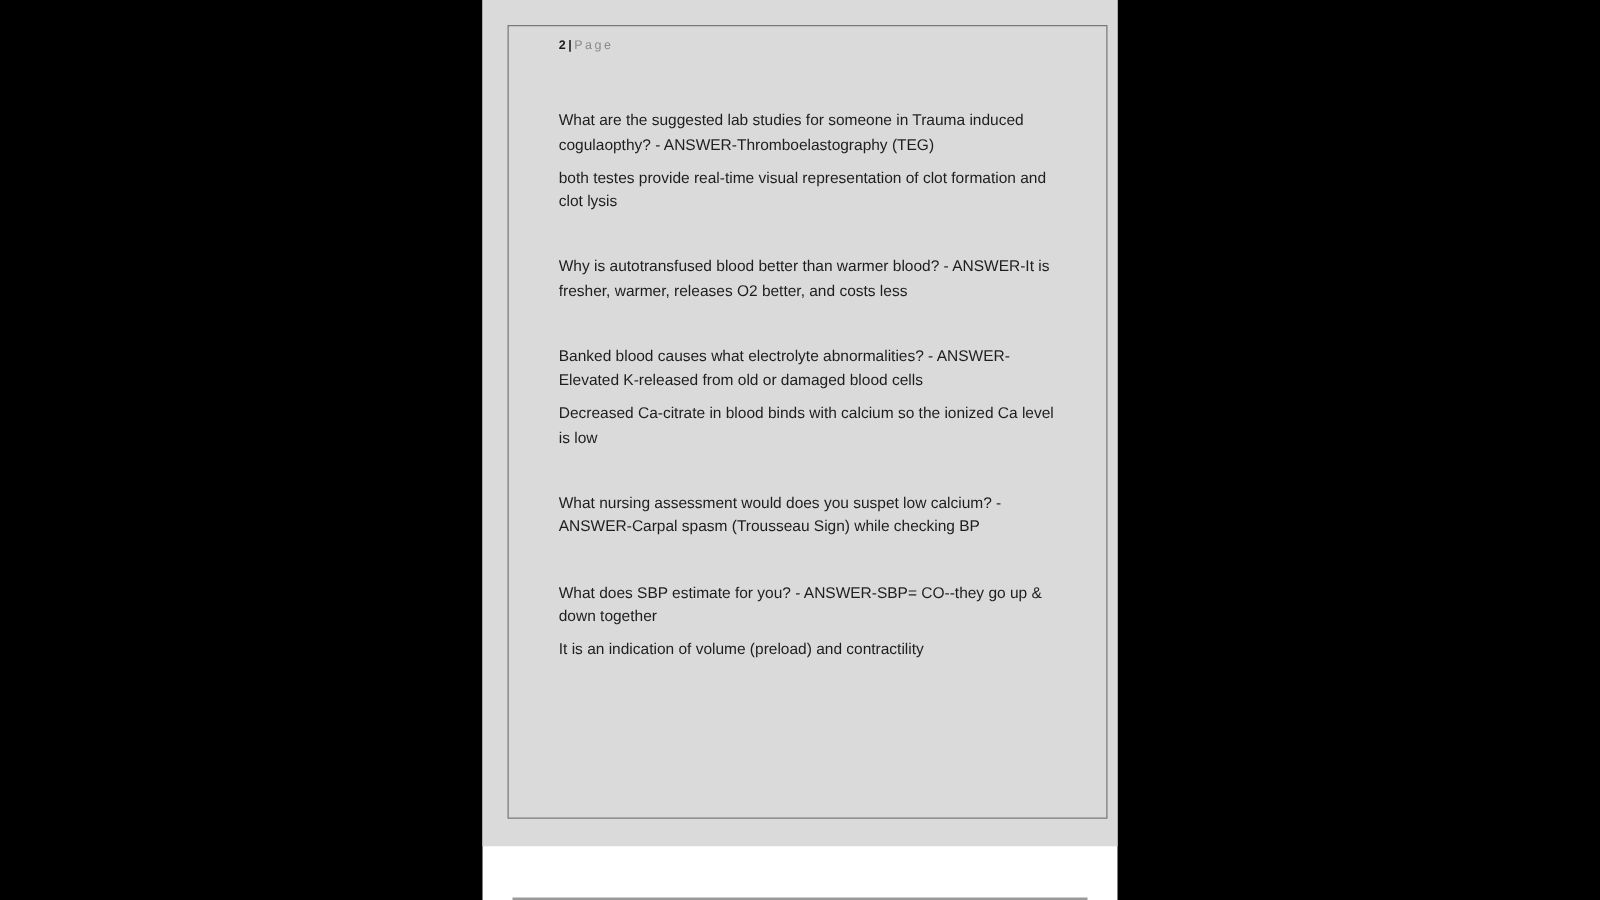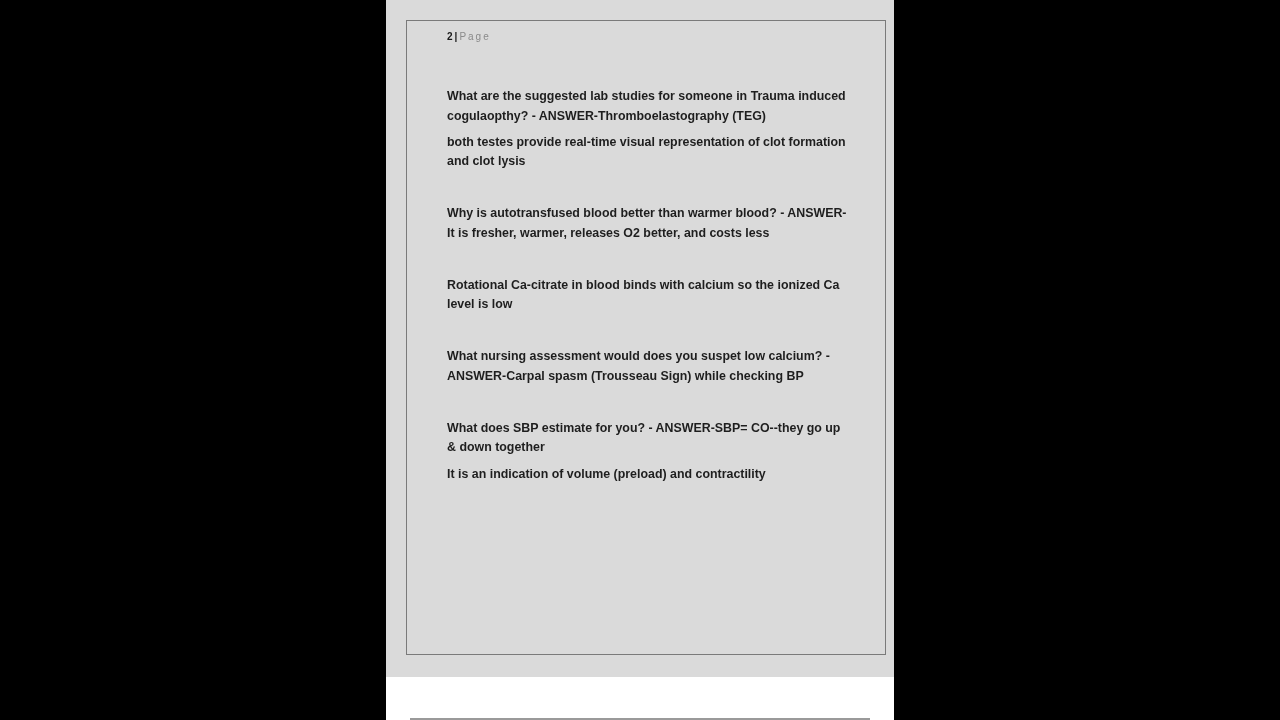--- a/index.html
+++ b/index.html
@@ -67,21 +67,20 @@
       position: absolute;
       left: 61px;
       top: 87px;
       width: 400px;
       font-size: 12.4px;
       line-height: 19.5px;
       color: #1e1e1e;
     }
     .para {
       margin: 0 0 6.6px 0;
-      font-weight: bold;
     }
     .block-gap {
       height: 26px;
     }
     .next-page {
       position: absolute;
       left: 24px;
       top: 718px;
       width: 460px;
       height: 2px;
@@ -106,21 +105,22 @@
           <p class="para">both testes provide real-time visual representation of clot formation and clot lysis</p>
         </div>
         <div class="block-gap"></div>
 
         <div class="qa-block">
           <p class="para">Why is autotransfused blood better than warmer blood? - ANSWER-It is fresher, warmer, releases O2 better, and costs less</p>
         </div>
         <div class="block-gap"></div>
 
         <div class="qa-block">
-          <p class="para">Rotational Ca-citrate in blood binds with calcium so the ionized Ca level is low</p>
+          <p class="para">Banked blood causes what electrolyte abnormalities? - ANSWER-Elevated K-released from old or damaged blood cells</p>
+          <p class="para">Decreased Ca-citrate in blood binds with calcium so the ionized Ca level is low</p>
         </div>
         <div class="block-gap"></div>
 
         <div class="qa-block">
           <p class="para">What nursing assessment would does you suspet low calcium? - ANSWER-Carpal spasm (Trousseau Sign) while checking BP</p>
         </div>
         <div class="block-gap"></div>
 
         <div class="qa-block">
           <p class="para">What does SBP estimate for you? - ANSWER-SBP= CO--they go up &amp; down together</p>

